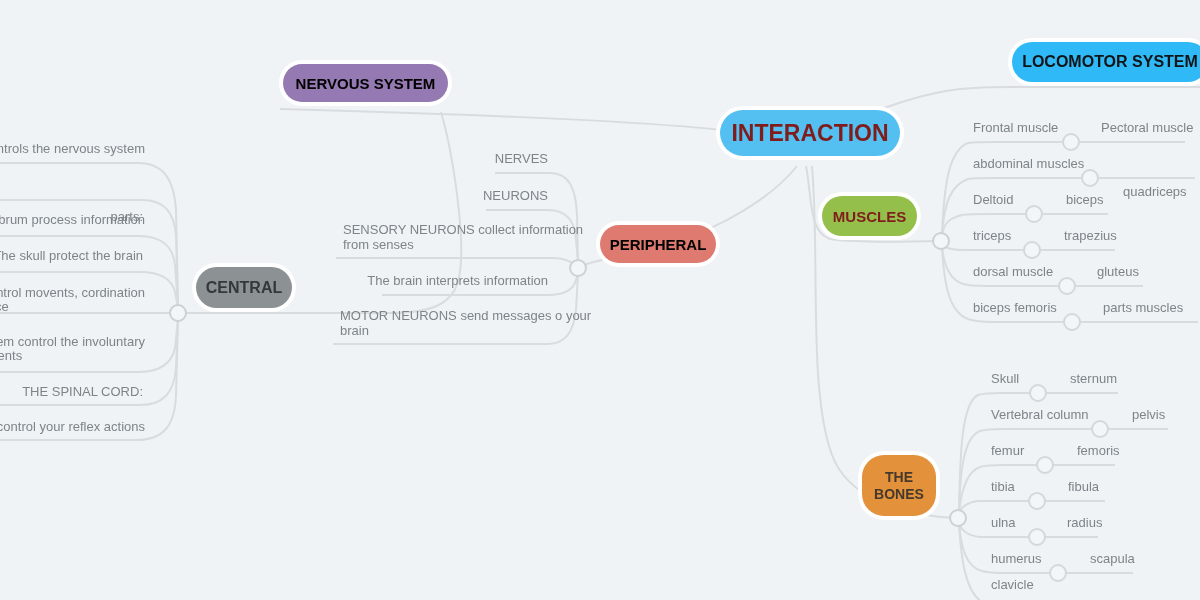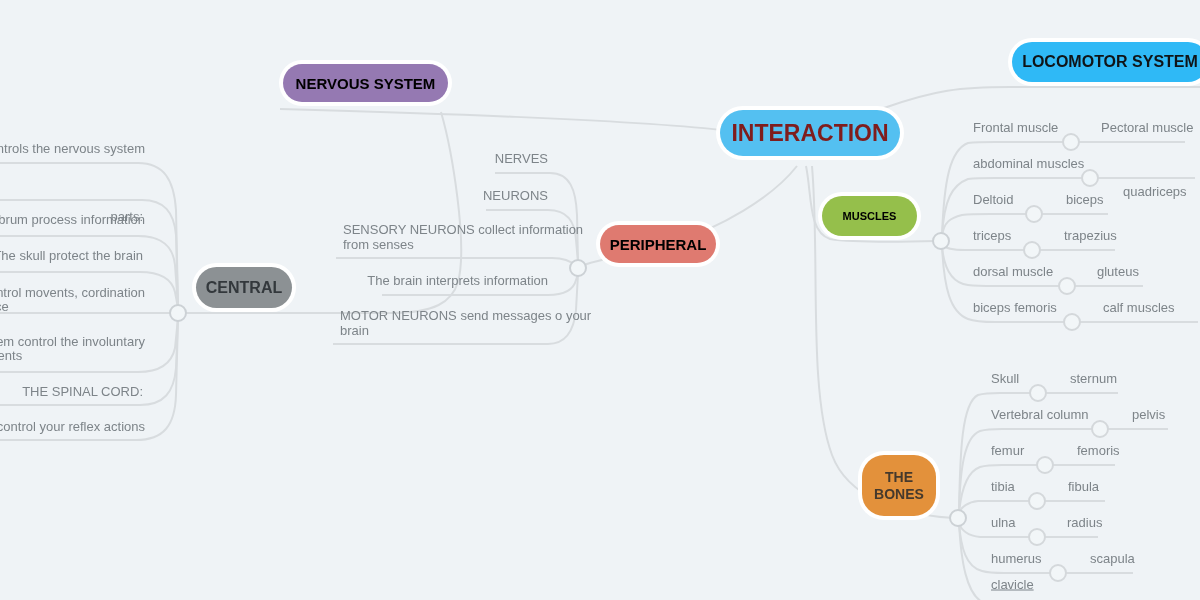--- a/index.html
+++ b/index.html
@@ -91,21 +91,21 @@
   <div class="pill" style="left:720px;top:110px;width:180px;height:46px;border-radius:28px;background:#54c0f1;color:#7f1d1d;font-size:23px;font-weight:600;">INTERACTION</div>
 
   <div class="pill" style="left:283px;top:64px;width:165px;height:38px;border-radius:19px;background:#9579b2;color:#000000;font-size:15px;">NERVOUS SYSTEM</div>
 
   <div class="pill" style="left:1012px;top:42px;width:196px;height:40px;border-radius:20px;background:#2fb9f6;color:#101417;font-size:16px;">LOCOMOTOR SYSTEM</div>
 
   <div class="pill" style="left:196px;top:267px;width:96px;height:41px;border-radius:21px;background:#8c9194;color:#33383c;font-size:16px;">CENTRAL</div>
 
   <div class="pill" style="left:600px;top:225px;width:116px;height:38px;border-radius:19px;background:#df7a70;color:#000000;font-size:15px;">PERIPHERAL</div>
 
-  <div class="pill" style="left:822px;top:196px;width:95px;height:40px;border-radius:20px;background:#95bf4b;color:#000000;font-size:11px;">MUSCLES</div>
+  <div class="pill" style="left:822px;top:196px;width:95px;height:40px;border-radius:20px;background:#95bf4b;color:#7f1d1d;font-size:15px;">MUSCLES</div>
 
   <div class="pill" style="left:862px;top:455px;width:74px;height:61px;border-radius:22px;background:#e3913b;color:#45392c;font-size:14px;line-height:17px;">THE BONES</div>
 
   <span class="lbl" style="right:1055px;top:148px;">The brain controls the nervous system</span>
   <span class="lbl" style="right:1057px;top:184px;margin-top:32px;">parts:</span>
   <span class="lbl" style="right:1055px;top:219px;">The cerebrum process information</span>
   <span class="lbl" style="right:1057px;top:255px;">The skull protect the brain</span>
   <span class="lbl" style="right:1055px;top:292px;">The cerebelum control movents, cordination</span>
   <span class="lbl" style="left:-62px;top:306px;">and balance</span>
   <span class="lbl" style="right:1055px;top:341px;">The brain stem control the involuntary</span>
@@ -125,29 +125,29 @@
   <span class="lbl" style="left:1101px;top:127px;">Pectoral muscle</span>
   <span class="lbl" style="left:973px;top:163px;">abdominal muscles</span>
   <span class="lbl" style="left:1123px;top:179px;margin-top:12px;">quadriceps</span>
   <span class="lbl" style="left:973px;top:199px;">Deltoid</span>
   <span class="lbl" style="left:1066px;top:199px;">biceps</span>
   <span class="lbl" style="left:973px;top:235px;">triceps</span>
   <span class="lbl" style="left:1064px;top:235px;">trapezius</span>
   <span class="lbl" style="left:973px;top:271px;">dorsal muscle</span>
   <span class="lbl" style="left:1097px;top:271px;">gluteus</span>
   <span class="lbl" style="left:973px;top:307px;">biceps femoris</span>
-  <span class="lbl" style="left:1103px;top:307px;">calf muscles</span>
+  <span class="lbl" style="left:1103px;top:307px;">parts muscles</span>
 
   <span class="lbl" style="left:991px;top:378px;">Skull</span>
   <span class="lbl" style="left:1070px;top:378px;">sternum</span>
   <span class="lbl" style="left:991px;top:414px;">Vertebral column</span>
   <span class="lbl" style="left:1132px;top:414px;">pelvis</span>
   <span class="lbl" style="left:991px;top:450px;">femur</span>
   <span class="lbl" style="left:1077px;top:450px;">femoris</span>
   <span class="lbl" style="left:991px;top:486px;">tibia</span>
   <span class="lbl" style="left:1068px;top:486px;">fibula</span>
   <span class="lbl" style="left:991px;top:522px;">ulna</span>
   <span class="lbl" style="left:1067px;top:522px;text-align:center;">radius</span>
   <span class="lbl" style="left:991px;top:558px;">humerus</span>
   <span class="lbl" style="left:1090px;top:558px;">scapula</span>
-  <span class="lbl" style="left:991px;top:584px;text-decoration:underline;">clavicle</span>
+  <span class="lbl" style="left:991px;top:584px;">clavicle</span>
 
 </div>
 
 </body></html>

